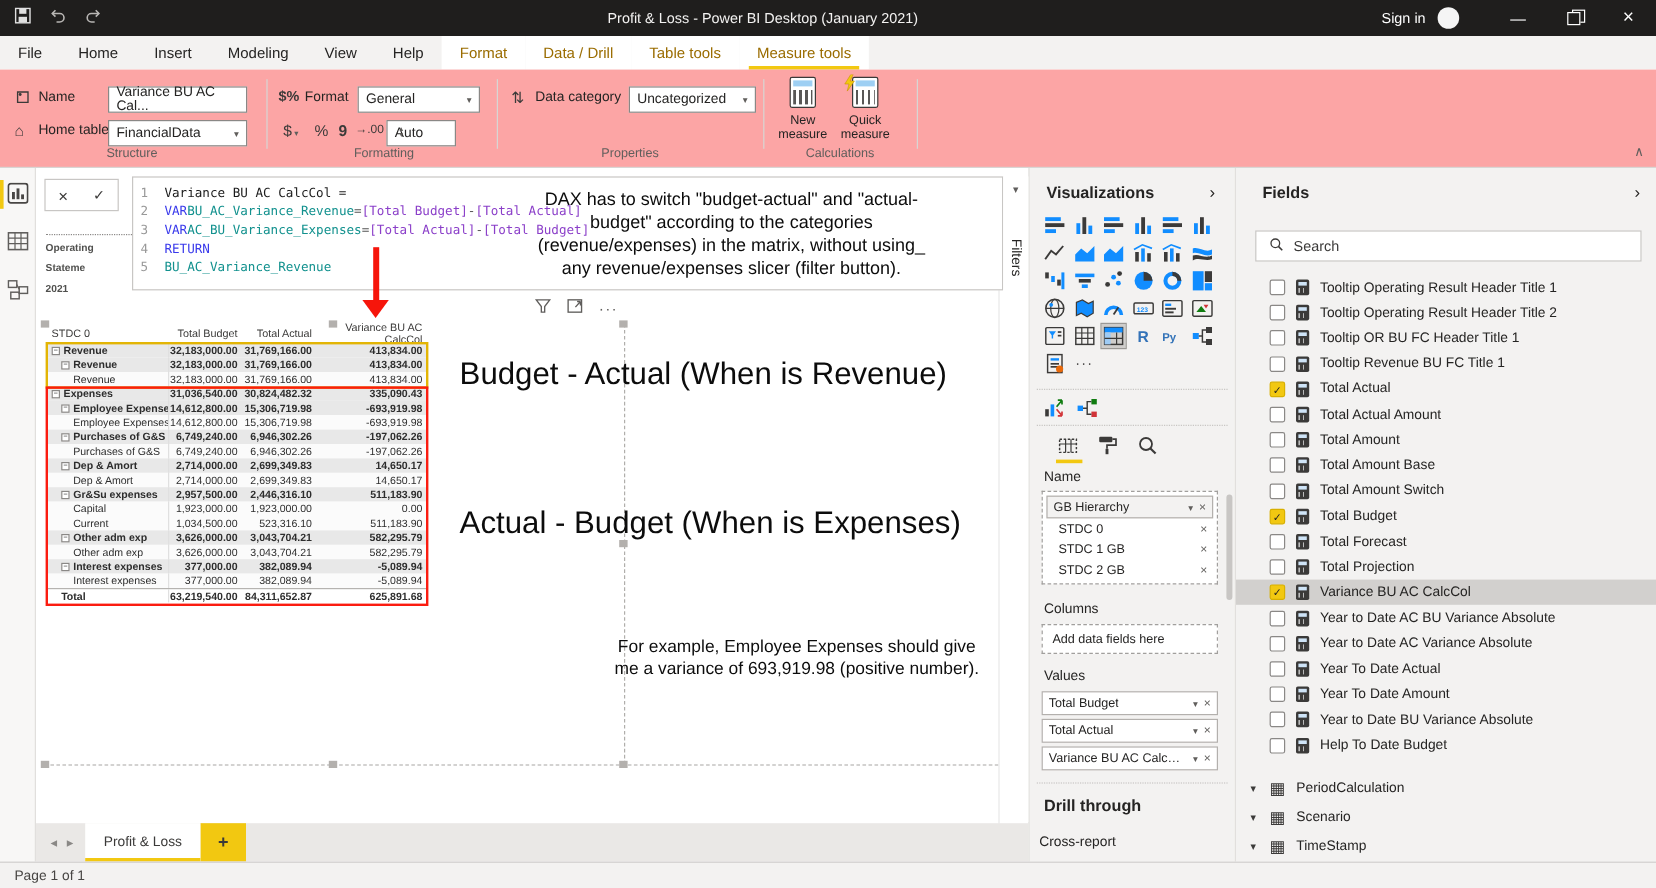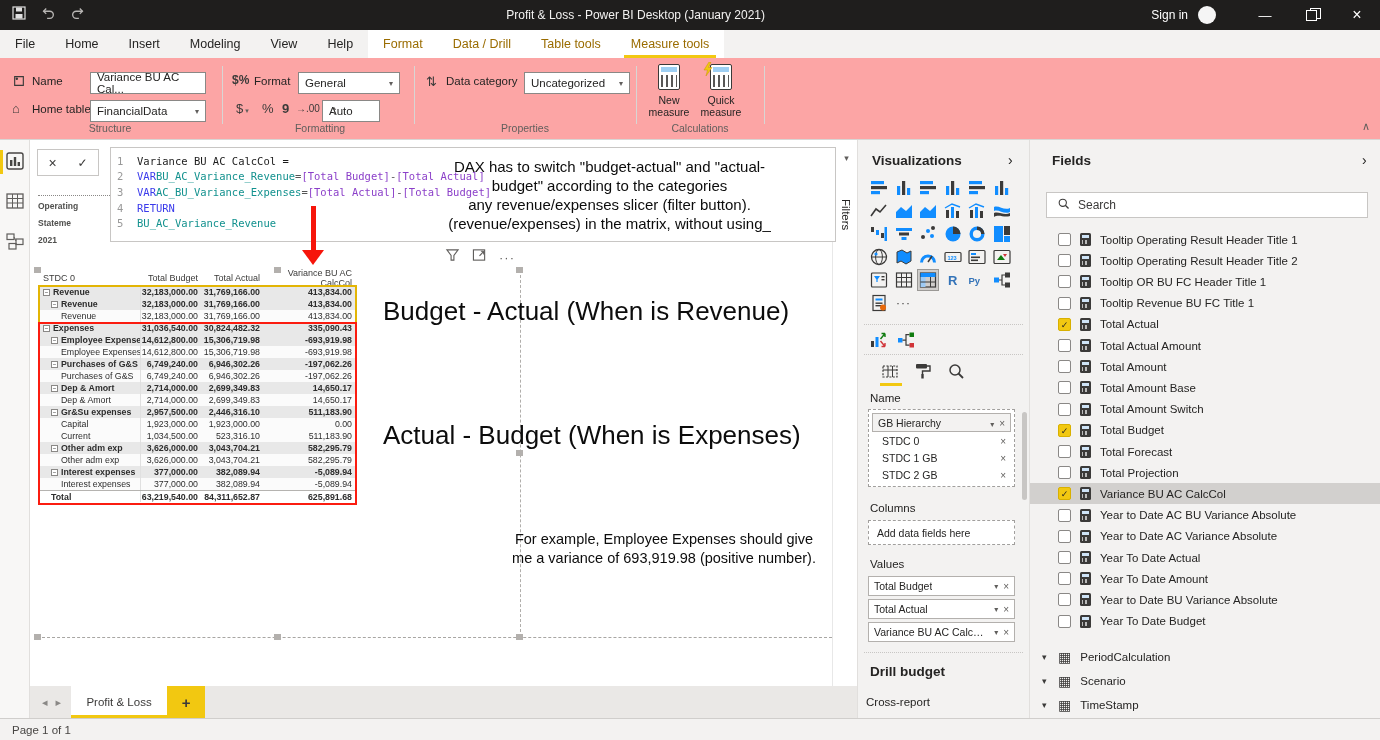--- a/index.html
+++ b/index.html
@@ -336,22 +336,22 @@
     </div>
 
     <div class="fstrip">
       <span class="chev">▾</span>
       <span class="rot">Filters</span>
     </div>
 
     <div class="ann ann1" id="ann1">
         <div>DAX has to switch "budget-actual" and "actual-</div>
         <div>budget" according to the categories</div>
+        <div>(revenue/expenses) in the matrix, without using_</div>
         <div>any revenue/expenses slicer (filter button).</div>
-        <div>(revenue/expenses) in the matrix, without using_</div>
       </div>
     <div class="arrow-line"></div>
     <div class="arrow-head"></div>
     <div class="ann ann-big" style="left:353px; top:156px;">Budget - Actual (When is Revenue)</div>
     <div class="ann ann-big" style="left:353px; top:280px;">Actual - Budget (When is Expenses)</div>
     <div class="ann ann4" id="ann4">
         <div>For example, Employee Expenses should give</div>
         <div>me a variance of 693,919.98 (positive number).</div>
       </div>
 
@@ -844,21 +844,21 @@
           <span class="wx">×</span>
         </div>
         <div class="vpill" style="top: 482px;">
           <span style="white-space: nowrap; overflow: hidden; text-overflow: ellipsis; max-width: 112px;">Variance BU AC CalcCol</span>
           <span class="sp"></span>
           <span class="wv">▾</span>
           <span class="wx">×</span>
         </div>
       </div>
     <div class="dotted-div" style="top:512px;"></div>
-    <div class="plabel" style="left:12px; top:524px; font-size:13.5px; font-weight:bold;">Drill budget</div>
+    <div class="plabel" style="left:12px; top:524px; font-size:13.5px; font-weight:bold;">Drill through</div>
     <div class="plabel" style="left:8px; top:556px;">Cross-report</div>
     <div class="scrollbar" style="left:164px; top:272px; width:5px; height:88px;"></div>
   </div>
 
   <div class="panel fieldspanel">
     <div class="panel-title" style="left:22px; top:13px;">Fields</div>
     <span class="panel-chev" style="left:332px; top:12px;">›</span>
     <div class="searchbox">
       <span style="margin:0 8px 0 10px;"><svg width="13" height="13" viewBox="0 0 18 18">
             <circle cx="8" cy="8" r="5" fill="none" stroke="#3b3a39" stroke-width="1.5"></circle>
@@ -953,21 +953,21 @@
           <span class="flabel">Year To Date Amount</span>
         </div>
         <div class="fitem" style="top: 449.4px;">
           <span class="fcheck"></span>
           <span class="fcalc"></span>
           <span class="flabel">Year to Date BU Variance Absolute</span>
         </div>
         <div class="fitem" style="top: 470.6px;">
           <span class="fcheck"></span>
           <span class="fcalc"></span>
-          <span class="flabel">Year To Date Budget</span>
+          <span class="flabel">Help To Date Budget</span>
         </div>
         <div class="ftable" style="top: 505px;">
           <span class="chev">▾</span>
           <span class="tblicon">▦</span>
           <span class="flabel">PeriodCalculation</span>
         </div>
         <div class="ftable" style="top: 529px;">
           <span class="chev">▾</span>
           <span class="tblicon">▦</span>
           <span class="flabel">Scenario</span>

